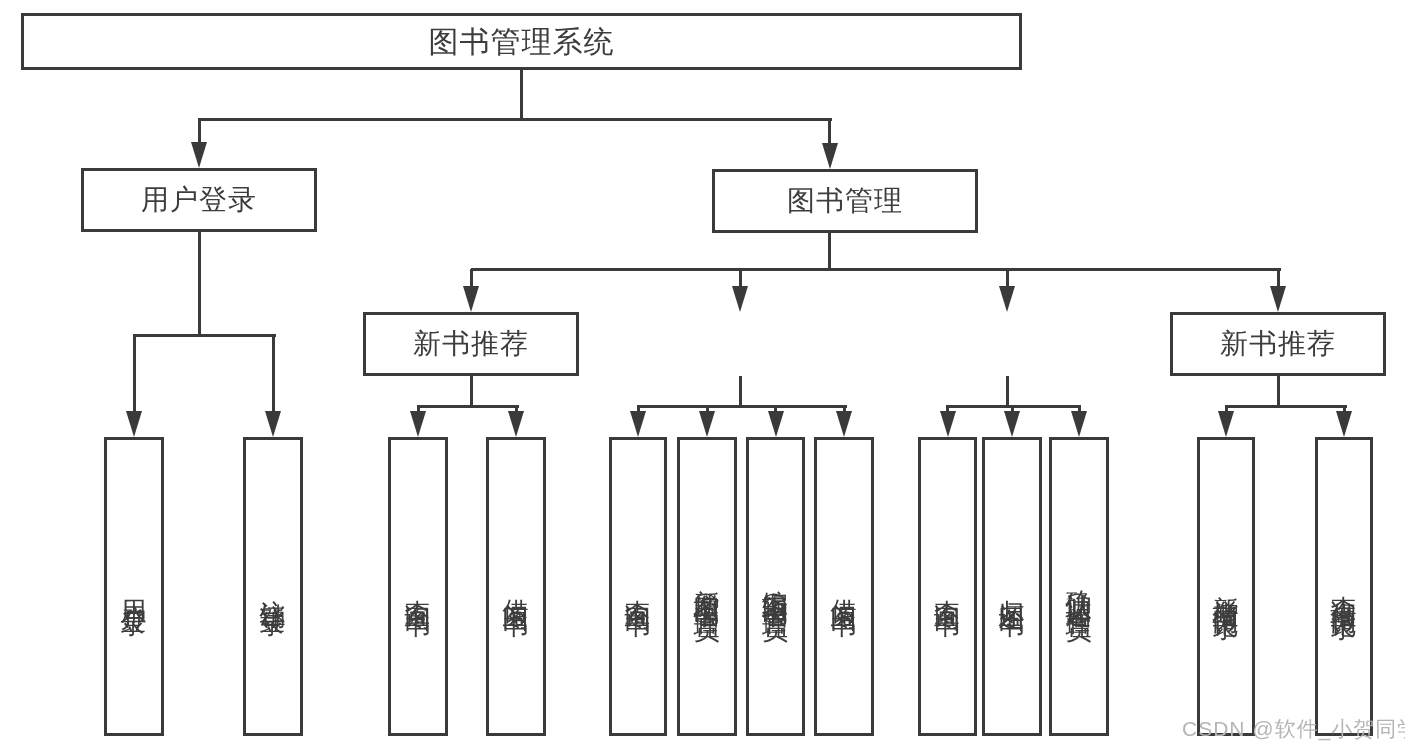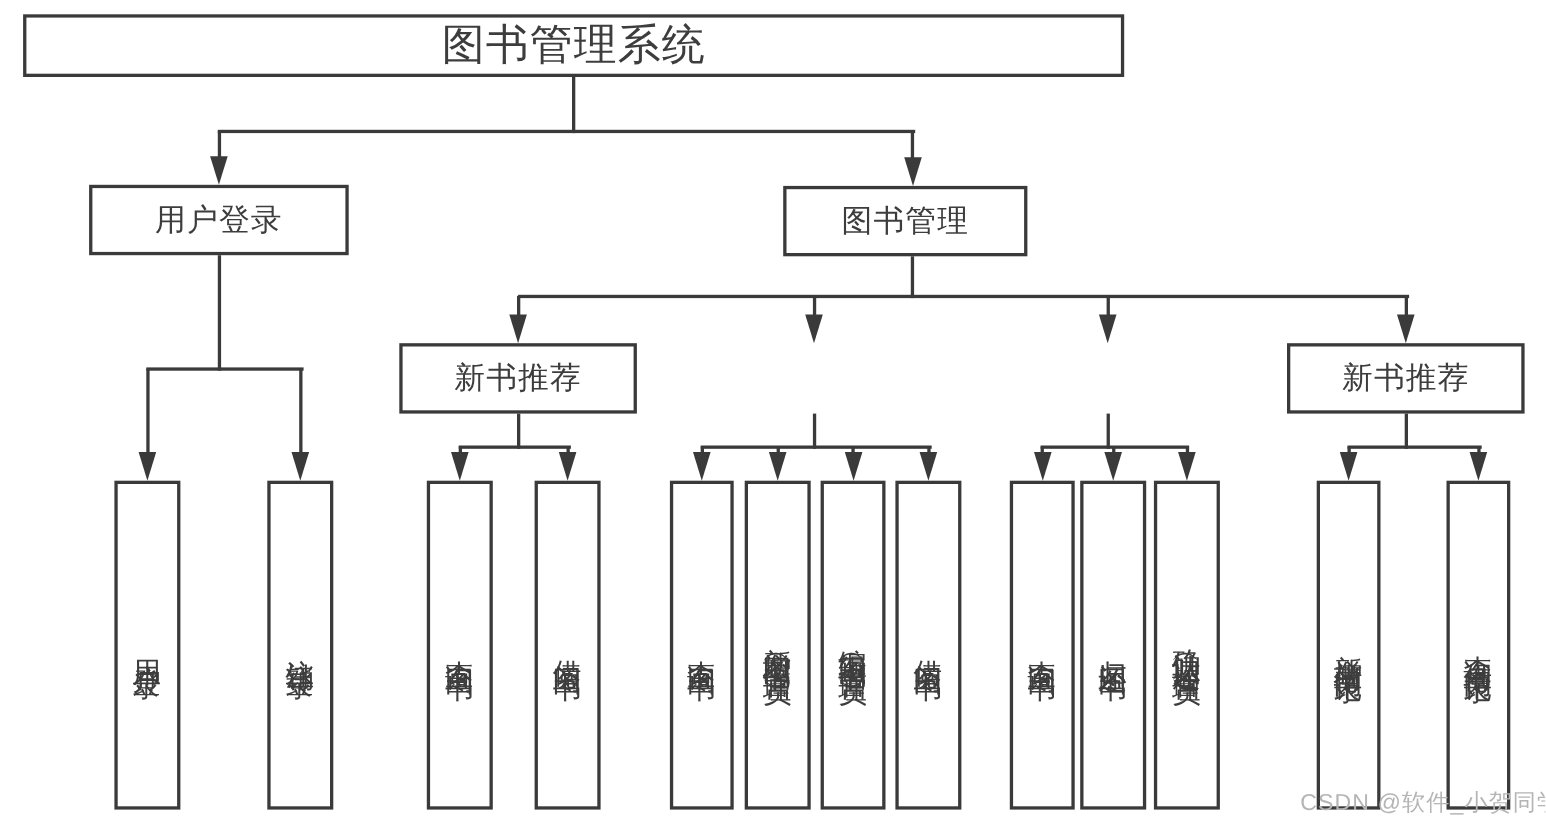--- a/index.html
+++ b/index.html
@@ -21,21 +21,21 @@
     box-sizing:border-box;
     background:#fff;
     border:3px solid var(--line);
     display:flex;
     align-items:center;
     justify-content:center;
     text-align:center;
     line-height:1;
     letter-spacing:1px;
   }
-  .lv1{font-size:39px;}
+  .lv1{font-size:30px;}
   .lv2,.lv3{font-size:28px;}
   .vert{
     writing-mode:vertical-lr;
     font-size:26px;
     letter-spacing:4px;
     line-height:1;
   }
   .vline{position:absolute;width:3px;background:var(--line);}
   .hline{position:absolute;height:3px;background:var(--line);}
   .ahead{
@@ -56,21 +56,21 @@
   }
 </style>
 </head>
 <body>
 
 <div class="canvas">
 
   <div class="node lv1" style="left:21px;top:13px;width:1001px;height:57px">图书管理系统</div>
 
   <div class="node lv2" style="left:81px;top:168px;width:236px;height:64px">用户登录</div>
-  <div class="node lv2" style="left:712px;top:169px;width:222px;height:64px">图书管理</div>
+  <div class="node lv2" style="left:712px;top:169px;width:266px;height:64px">图书管理</div>
 
   <div class="node lv3" style="left:363px;top:312px;width:216px;height:64px">新书推荐</div>
   <div class="node lv3" style="left:1170px;top:312px;width:216px;height:64px">新书推荐</div>
 
   <div class="node vert" style="left:104px;top:437px;width:60px;height:299px">用户登录</div>
   <div class="node vert" style="left:243px;top:437px;width:60px;height:299px">注销登录</div>
 
   <div class="node vert" style="left:388px;top:437px;width:60px;height:299px">查询图书</div>
   <div class="node vert" style="left:486px;top:437px;width:60px;height:299px">借阅图书</div>
 

